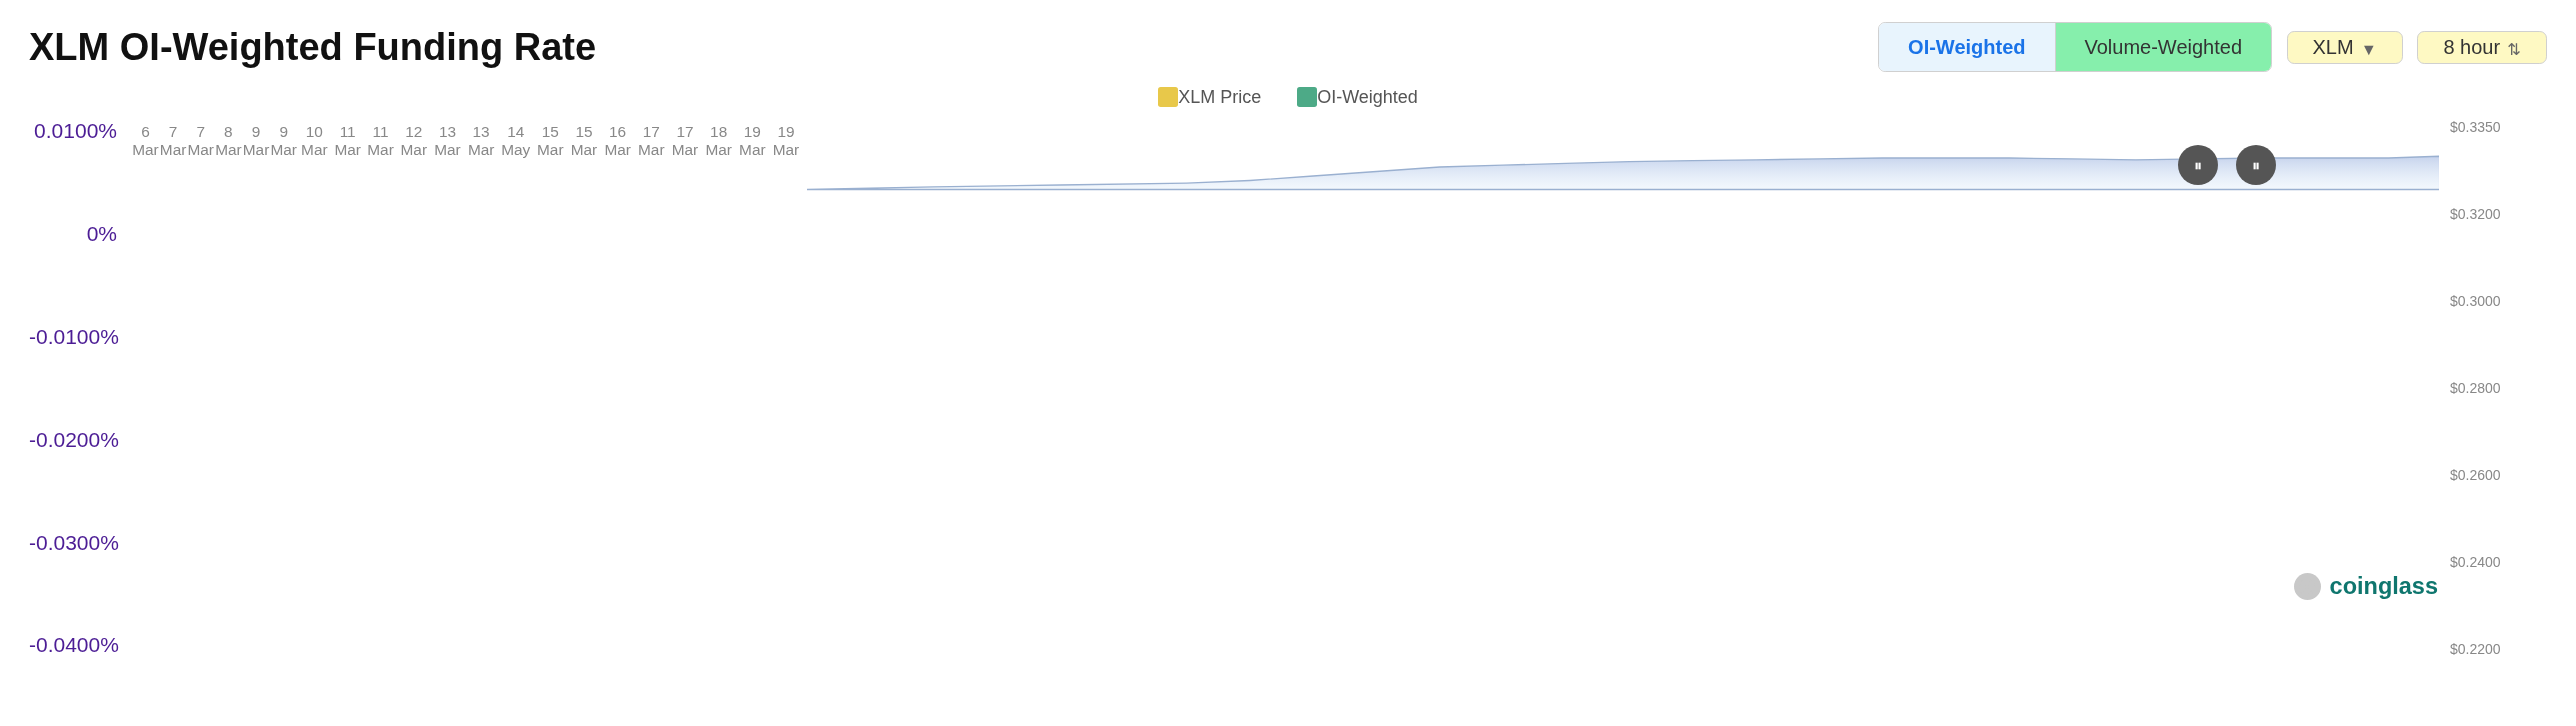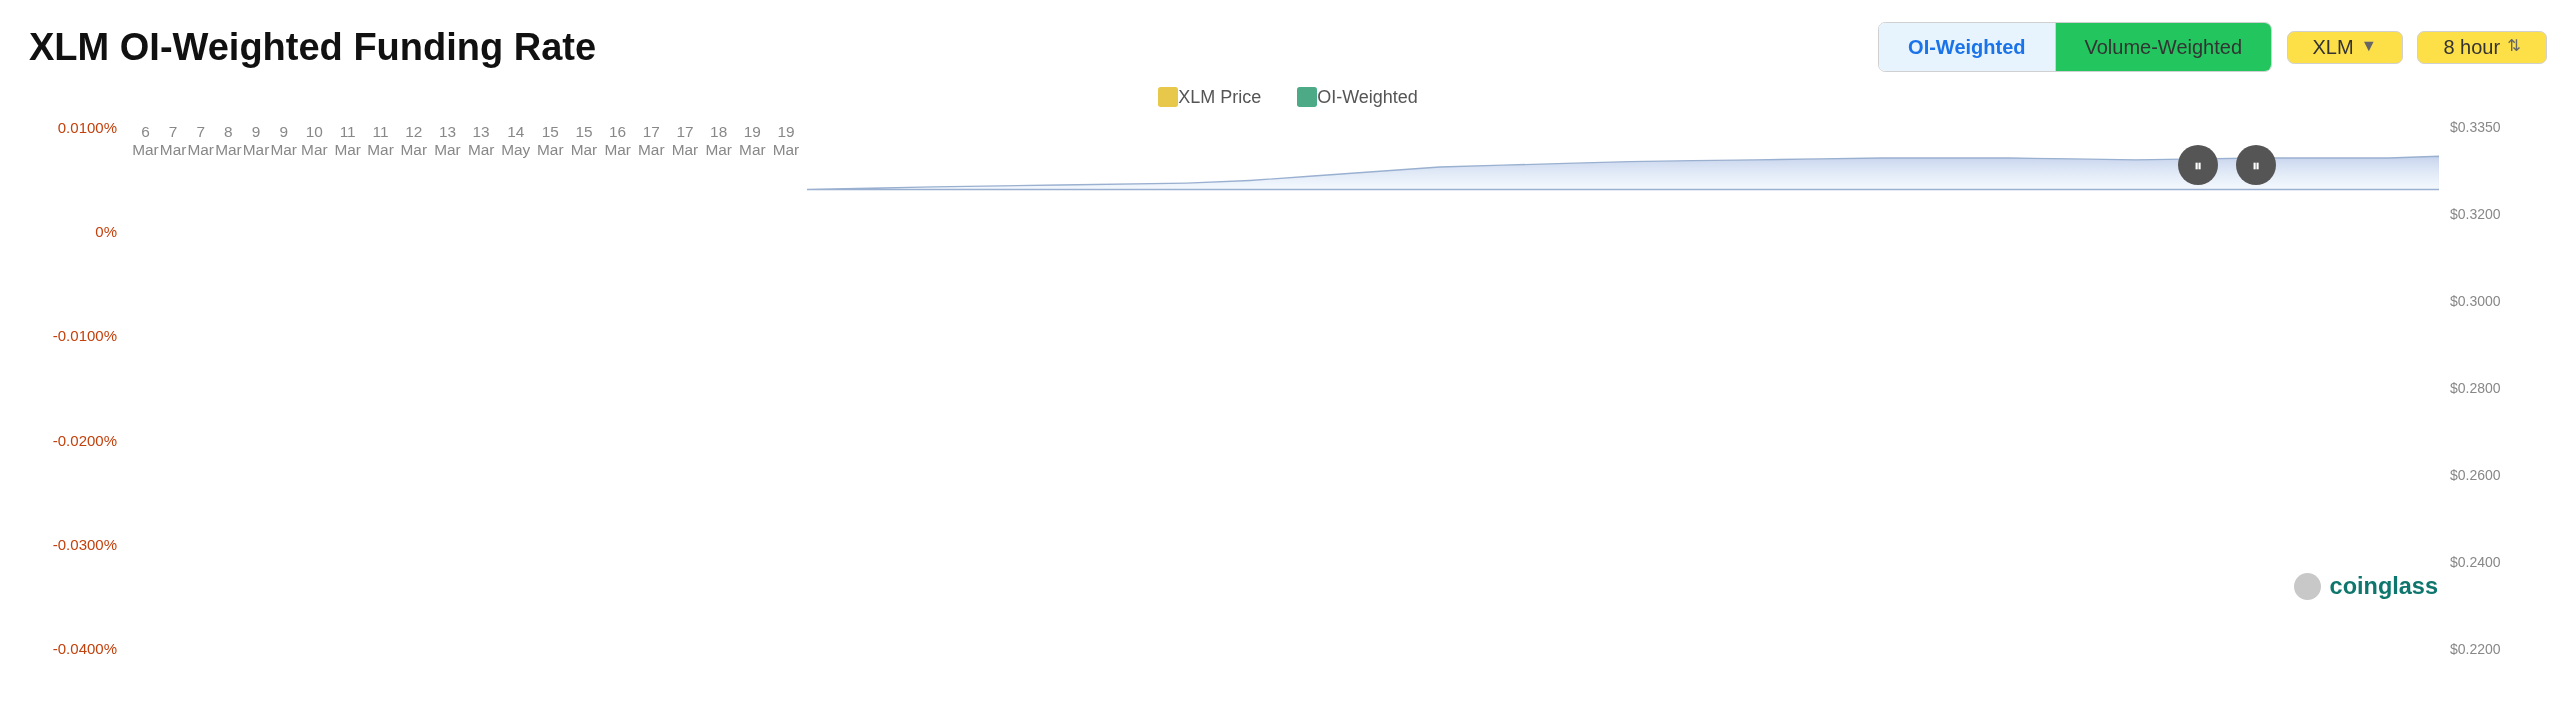--- a/index.html
+++ b/index.html
@@ -42,44 +42,44 @@
     .toggle-group {
       display: flex;
       border: 1.4px solid #d0d0d0;
       border-radius: 7.2px;
       overflow: hidden;
     }
 
     .toggle-btn {
       padding: 12.6px 29px;
       font-size: 20px;
-      background: #22c55e;
+      background: #86efac;
       border: none;
       cursor: pointer;
       color: #333;
       font-weight: 500;
     }
 
     .toggle-btn.active {
       background: #e8f4fd;
       color: #1a73e8;
       font-weight: 600;
     }
 
     .toggle-btn + .toggle-btn {
       border-left: 1.4px solid #d0d0d0;
     }
 
     .select-btn {
       display: flex;
-      align-items: flex-start;
+      align-items: flex-end;
       gap: 7.2px;
       padding: 4px 25px;
       font-size: 20px;
-      background: #fde047;
+      background: #fef9c3;
       border: 1.4px solid #d0d0d0;
       border-radius: 7.2px;
       cursor: pointer;
       color: #333;
       font-weight: 500;
     }
 
     .legend-row {
       display: flex;
       justify-content: center;
@@ -109,22 +109,22 @@
 
     .y-axis-left {
       width: 99px;
       display: flex;
       flex-direction: column;
       justify-content: space-between;
       padding-bottom: 54px;
     }
 
     .y-label {
-      font-size: 15px;
-      color: #c2410c;
+      font-size: 21px;
+      color: #4c1d95;
       text-align: right;
       padding-right: 11px;
     }
 
     .y-axis-right {
       width: 108px;
       display: flex;
       flex-direction: column;
       justify-content: space-between;
       padding-bottom: 54px;

